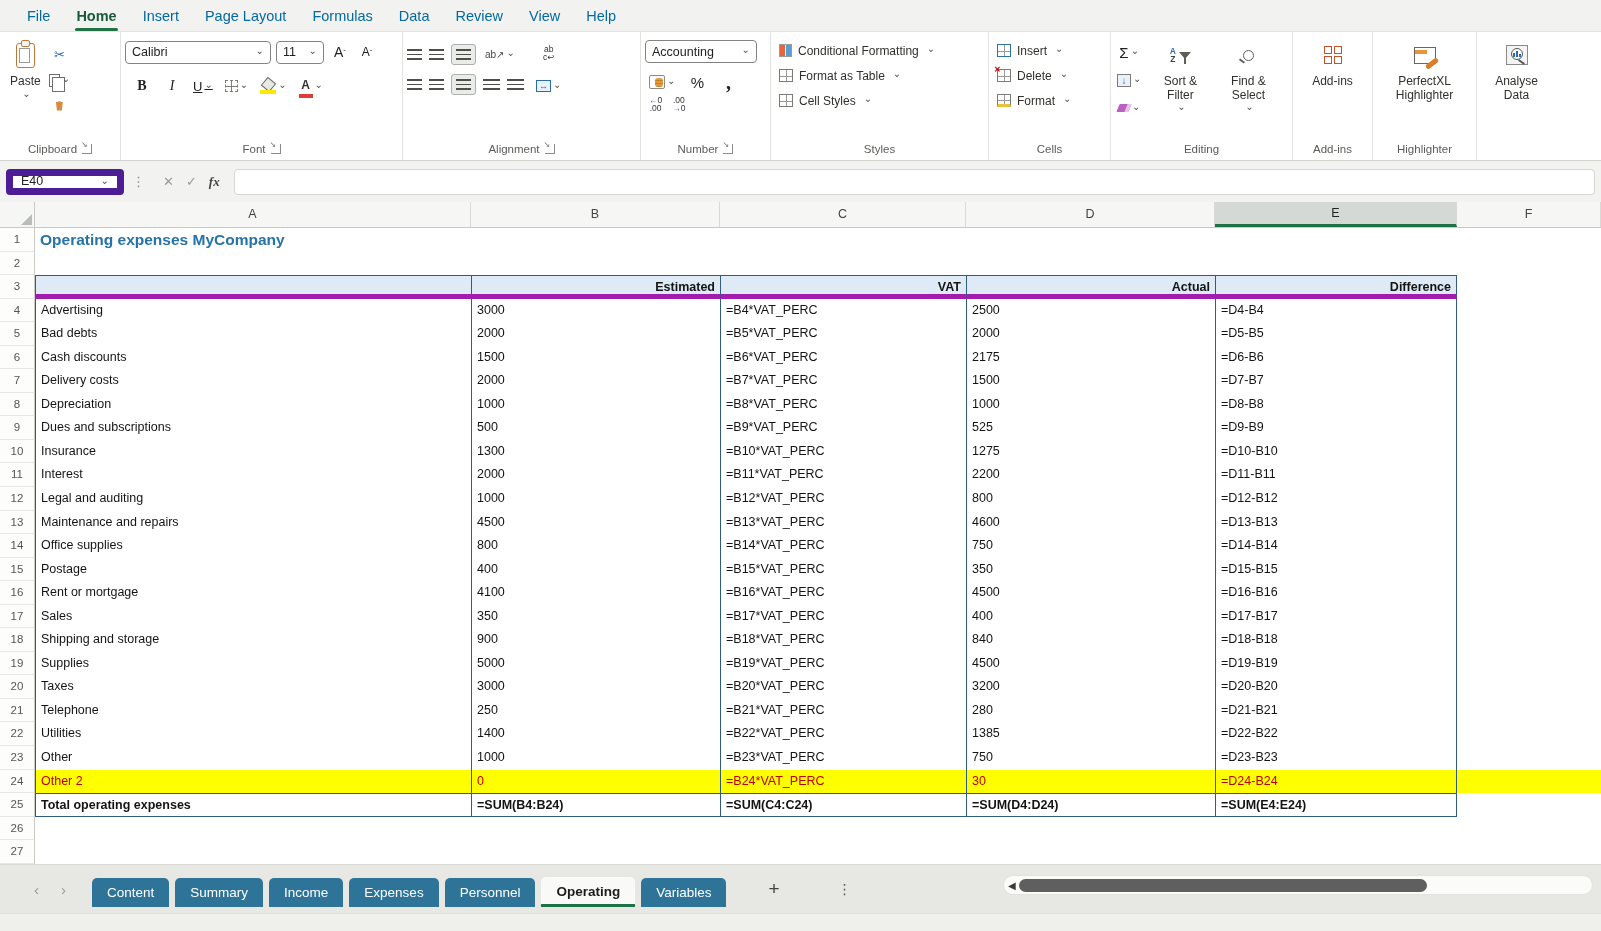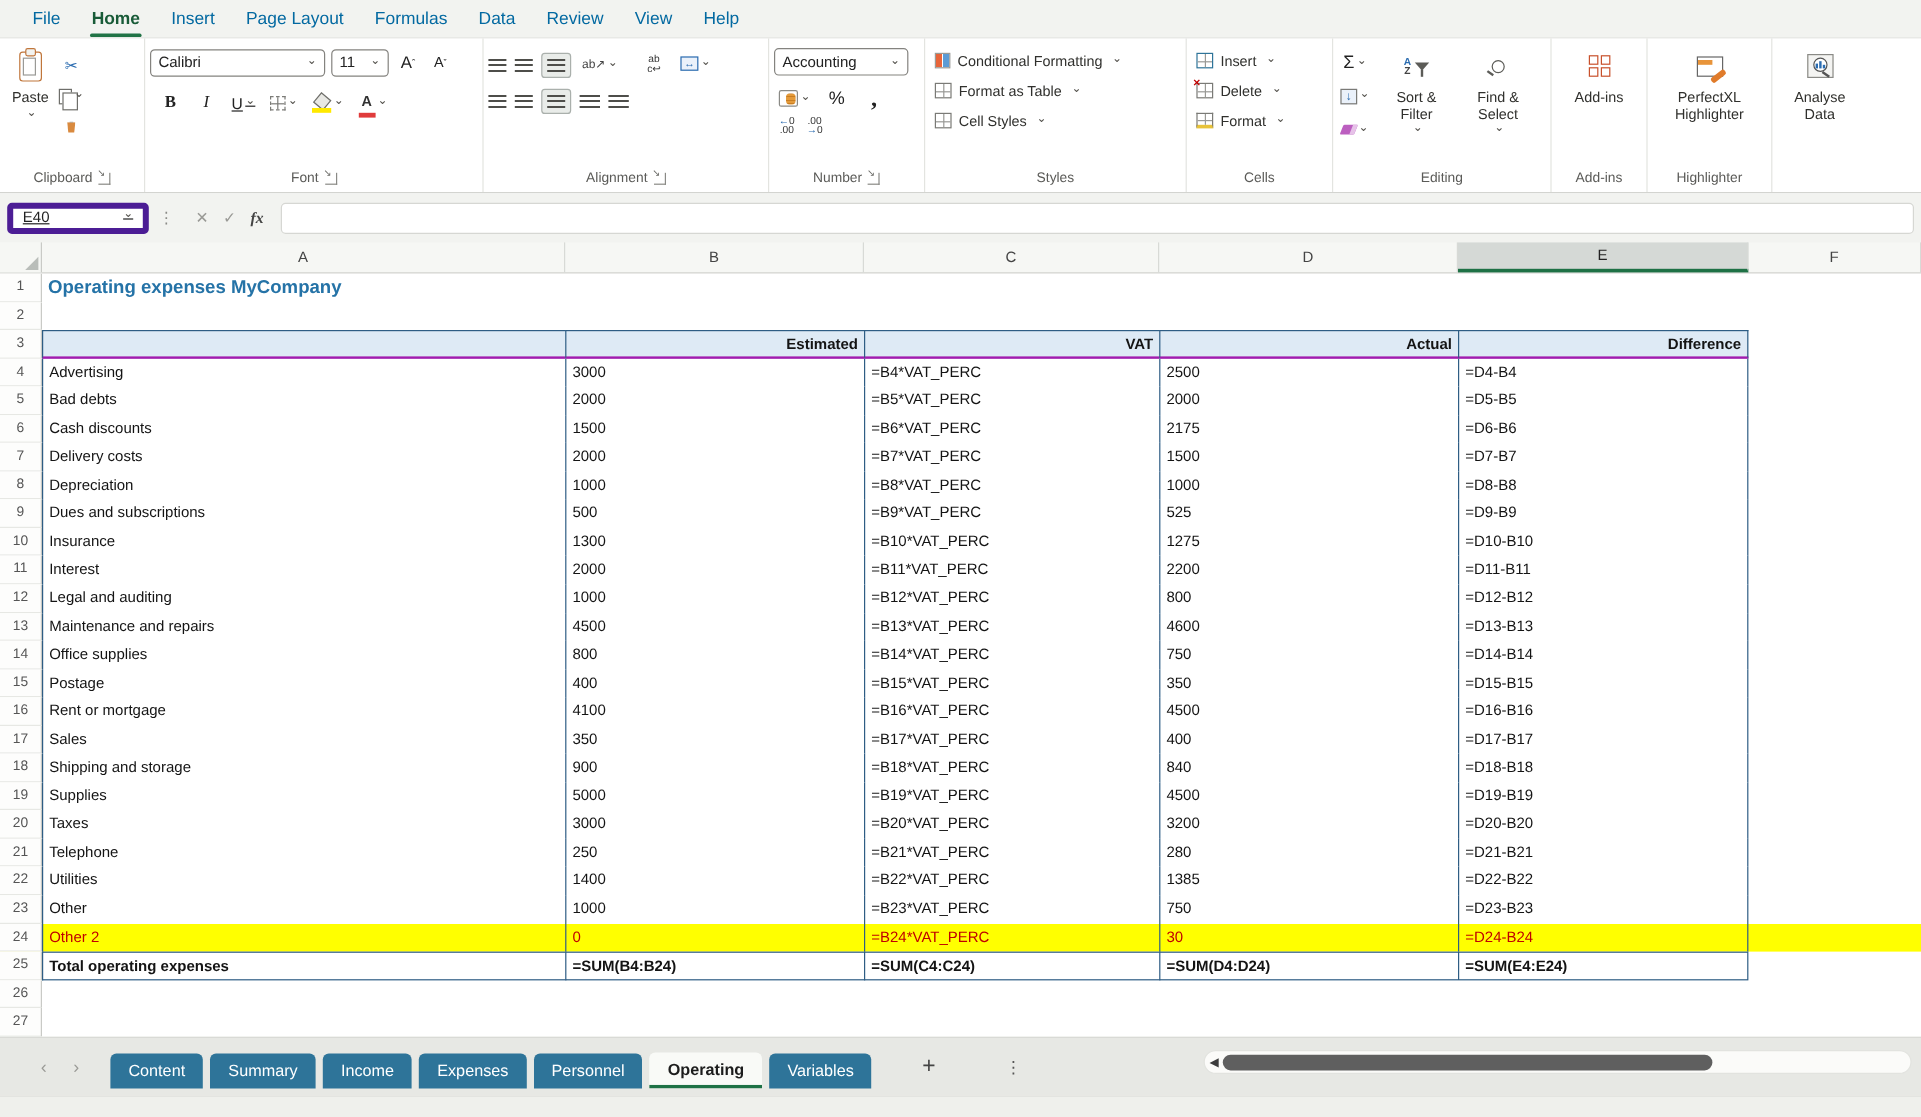--- a/index.html
+++ b/index.html
@@ -74,40 +74,40 @@
   .pxl-icon { width:22px; height:17px; border:1px solid #666; position:relative; background:linear-gradient(to bottom,#fff 0 4px,#fff 4px); display:inline-block; }
   .pxl-icon::before { content:""; position:absolute; left:0; top:2px; width:12px; height:4px; background:#E8943A; }
   .pxl-icon::after { content:""; position:absolute; right:-4px; bottom:-3px; width:14px; height:5px; background:#E07B2A; border-radius:2px; transform:rotate(-38deg); }
   .dec { font-size:8.5px; line-height:8px; color:#333; text-align:center; }
   .dec b { color:#2B6CB0; font-weight:normal; }
   .wrapic { font-size:8.5px; line-height:8px; color:#333; text-align:center; }
   .mergeic { width:15px; height:12px; border:1px solid #2B6CB0; display:inline-block; text-align:center; line-height:10px; font-size:9px; color:#2B6CB0; background:#EAF1FA; }
 
   
   .fbar { position:absolute; top:161px; left:0; width:100%; height:41px; background:#F2F3F0; display:flex; align-items:center; padding:0 6px; gap:4px; }
-  .namebox { width:118px; height:26px; background:#fff; border:5px solid #4c1d95; border-radius:4px; display:flex; align-items:flex-start; justify-content:space-between; padding:0 8px; font-size:12.5px;text-decoration:underline; }
+  .namebox { width:118px; height:26px; background:#fff; border:7px solid #4c1d95; border-radius:4px; display:flex; align-items:flex-end; justify-content:space-between; padding:0 8px; font-size:12.5px; }
   .vdots { color:#8a8a86; font-size:13px; letter-spacing:0; padding:0 4px; }
   .fxbtns { height:26px; background:#F2F3F0; display:flex; align-items:center; gap:12px; padding:0 10px; color:#9a9a96; font-size:13px; }
   .fxbtns .fx { font-style:italic; font-family:"Liberation Serif", serif; color:#444; font-weight:bold; }
   .finput { flex:1; height:26px; background:#fff; border:1px solid #D6D7D3; border-radius:4px; padding:0 8px; font-size:12.5px; }
 
   
   .colhdr { position:absolute; top:202px; left:0; width:100%; height:26px; display:flex; background:#F6F7F4; border-bottom:1px solid #C9CAC6; }
   .corner { width:35px; height:100%; border-right:1px solid #C9CAC6; position:relative; background:#F6F7F4; flex:none; }
   .corner::after { content:""; position:absolute; right:2px; bottom:2px; border-left:11px solid transparent; border-bottom:11px solid #B9BDB9; }
   .colh { height:100%; text-align:center; line-height:25px; font-size:12.5px; color:#444; border-right:1px solid #D8DAD6; flex:none; }
   .colh.selcol { background:#D5D9D6; border-bottom:3px solid #1E7145; line-height:23px; color:#222; }
 
   
   #grid { position:absolute; top:228px; left:0; width:100%; height:636px; background:#fff; overflow:hidden; }
   .grow { display:flex; height:23.55px; line-height:23.55px; }
   .gut { width:35px; flex:none; background:#FDFDFC; border-right:1px solid #C9CAC6; border-bottom:1px solid #E7E8E4; font-size:11.5px; color:#555; text-align:center; }
   .cell { flex:none; font-size:12.5px; color:#141414; padding:0 5px; white-space:nowrap; overflow:hidden; }
   .cell.title { overflow:visible; font-weight:bold; font-size:15.5px; color:#2573A7; }
-  .th { background:#DEEAF5; font-weight:bold; border-top:1px solid #2E5D84; border-bottom:2px solid #a21caf; border-left:1px solid #2E5D84; }
+  .th { background:#DEEAF5; font-weight:bold; border-top:1px solid #2E5D84; border-bottom:5px solid #a21caf; border-left:1px solid #2E5D84; }
   .th.ar { text-align:right; }
   .tb { border-left:1px solid #2E5D84; }
   .tot { font-weight:bold; border-top:1px solid #2E5D84; border-bottom:1px solid #2E5D84; border-left:1px solid #2E5D84; }
   .bR { border-right:1px solid #2E5D84; }
   .grow.hl { background:#FFFF00; }
   .grow.hl .cell { color:#C00000; }
   .grow.hl .gut { background:#FDFDFC; color:#555; }
 
   
   .tabbar { position:absolute; top:864px; left:0; width:100%; height:49px; background:#E7E8E4; border-top:1px solid #D9DAD6; display:flex; align-items:center; }
@@ -217,21 +217,21 @@
           <div style="display:flex;gap:7px;align-items:center;margin-top:8px">
             <span class="bars"></span>
             <span class="bars"></span>
             <span class="selbox">
                 <span class="bars"></span>
               </span>
             <span class="bars" style="width:17px"></span>
             <span class="bars" style="width:17px"></span>
           </div>
         </div>
-        <div style="display:flex;flex-direction:row;gap:9px;margin-top:5px">
+        <div style="display:flex;flex-direction:column;gap:9px;margin-top:5px">
           <span class="minibtn">
               <span class="wrapic"><span>ab</span><br><span>c↩</span></span>
             </span>
           <span class="minibtn chev">
               <span class="mergeic">↔</span>
             </span>
         </div>
       </div>
       <div class="glabel">
           <span>Alignment</span>

